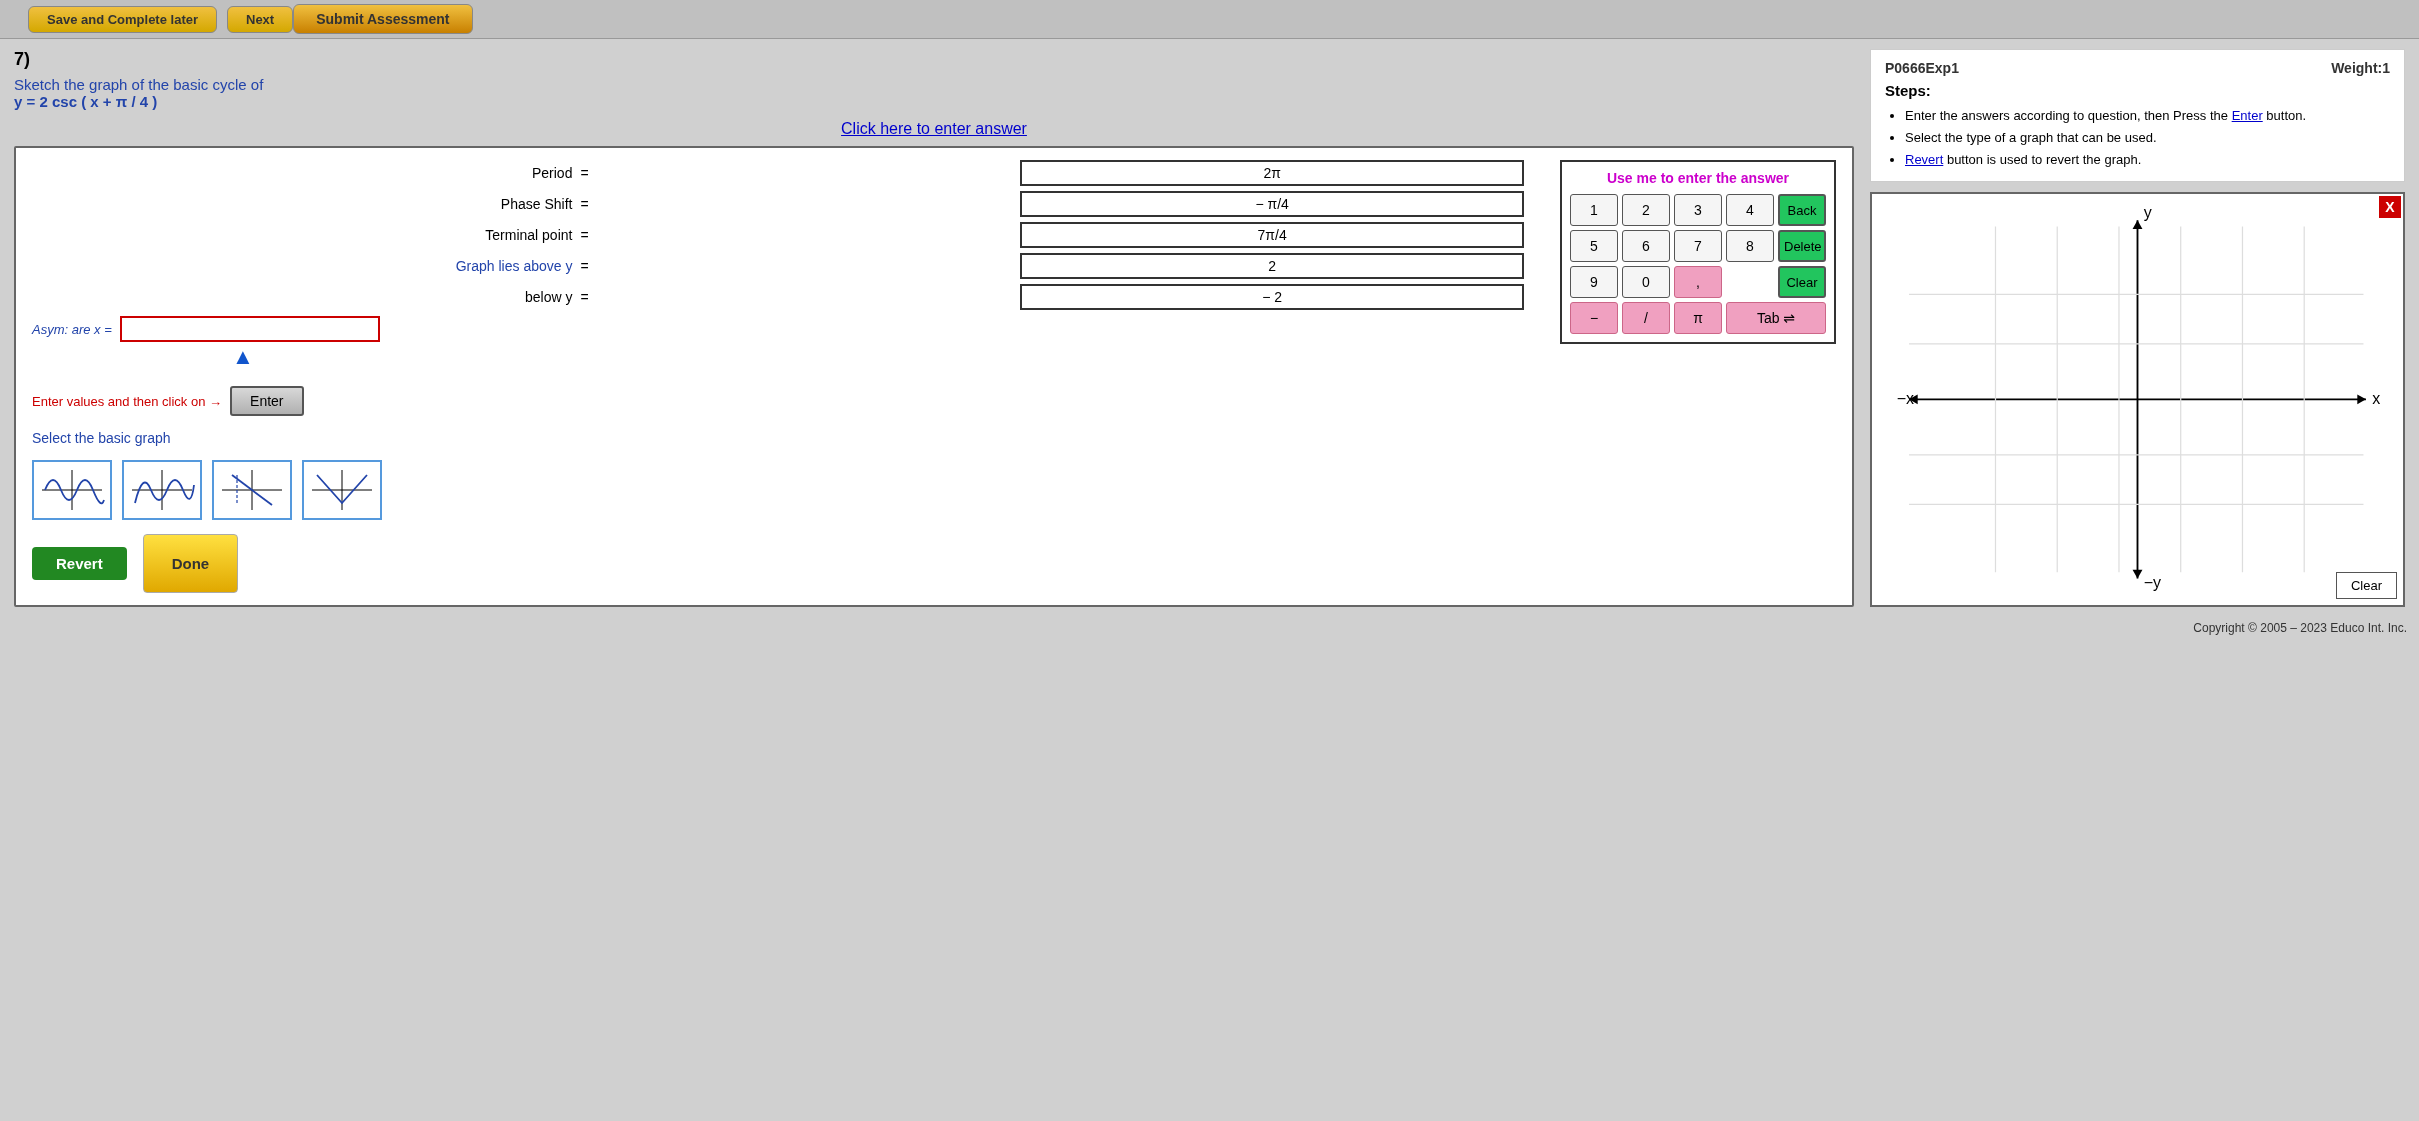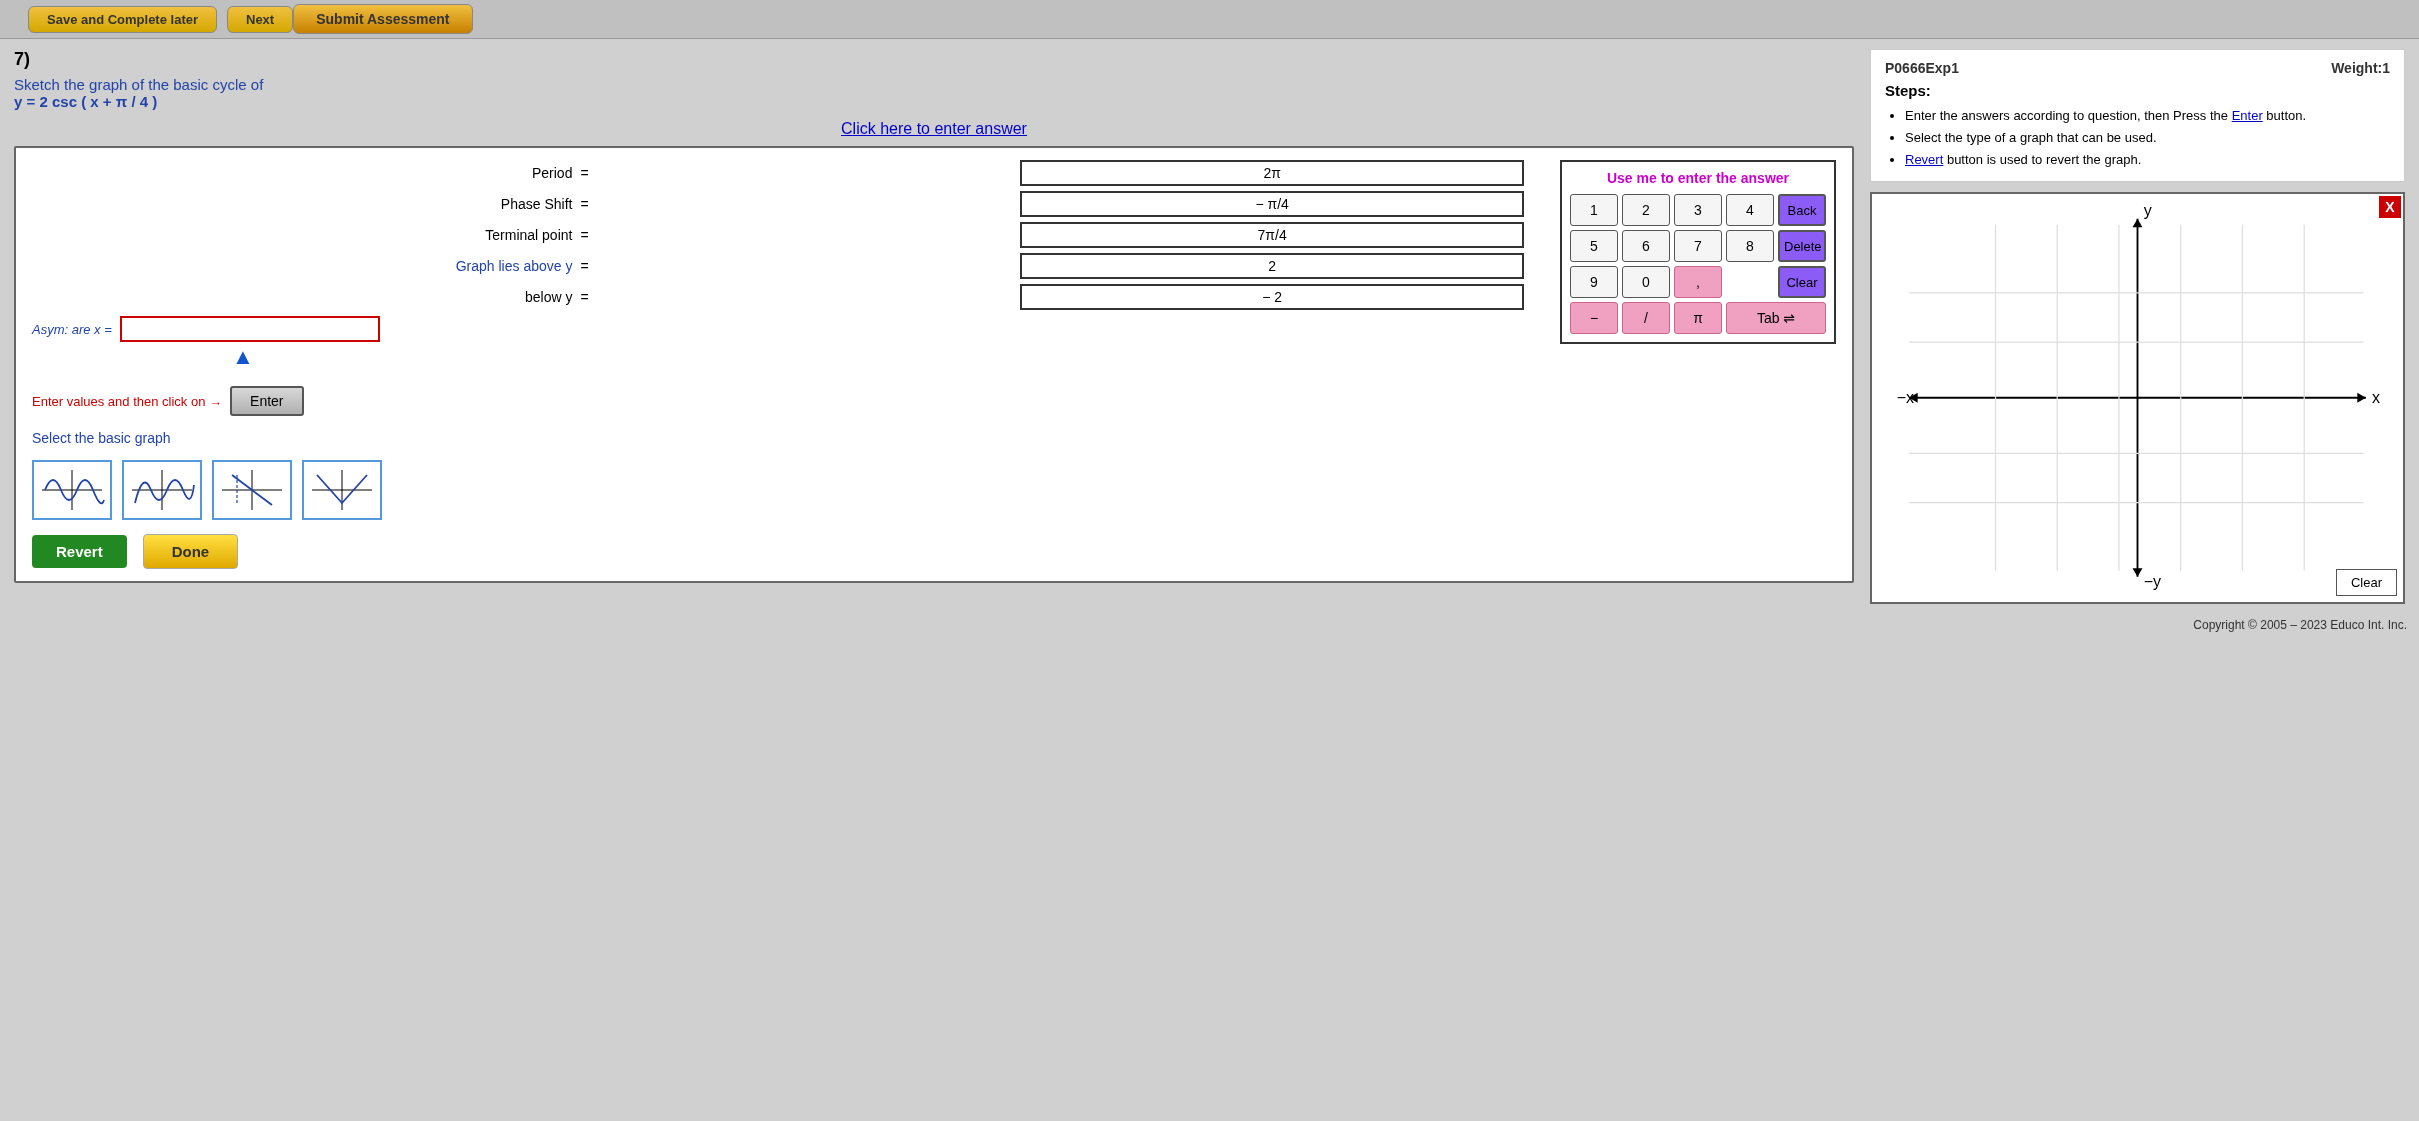--- a/index.html
+++ b/index.html
@@ -135,21 +135,21 @@
       background: #f5f5f5;
       padding: 6px 4px;
       font-size: 14px;
       text-align: center;
       cursor: pointer;
       border-radius: 3px;
       min-width: 44px;
       min-height: 32px;
     }
     .kbtn.pink { background: #f0a0c0; border-color: #cc6688; }
-    .kbtn.action { background: #8b5cf6; border: 2px solid #555; font-size: 13px; }
+    .kbtn.action { background: #22c55e; border: 2px solid #555; font-size: 13px; }
 
     
     .enter-row {
       display: flex;
       align-items: center;
       gap: 8px;
       margin-top: 16px;
       font-size: 13px;
       color: #cc0000;
     }
@@ -199,21 +199,21 @@
       padding: 8px 24px;
       font-size: 15px;
       font-weight: bold;
       cursor: pointer;
       border-radius: 4px;
     }
     .done-btn {
       background: linear-gradient(to bottom, #ffe040, #e0a800);
       color: #333;
       border: 1.5px solid #aaa;
-      padding: 8px 28px;
+      padding: 20px 28px;
       font-size: 15px;
       font-weight: bold;
       cursor: pointer;
       border-radius: 4px;
     }
 
     
     .right-area {
       width: 535px;
       display: flex;

